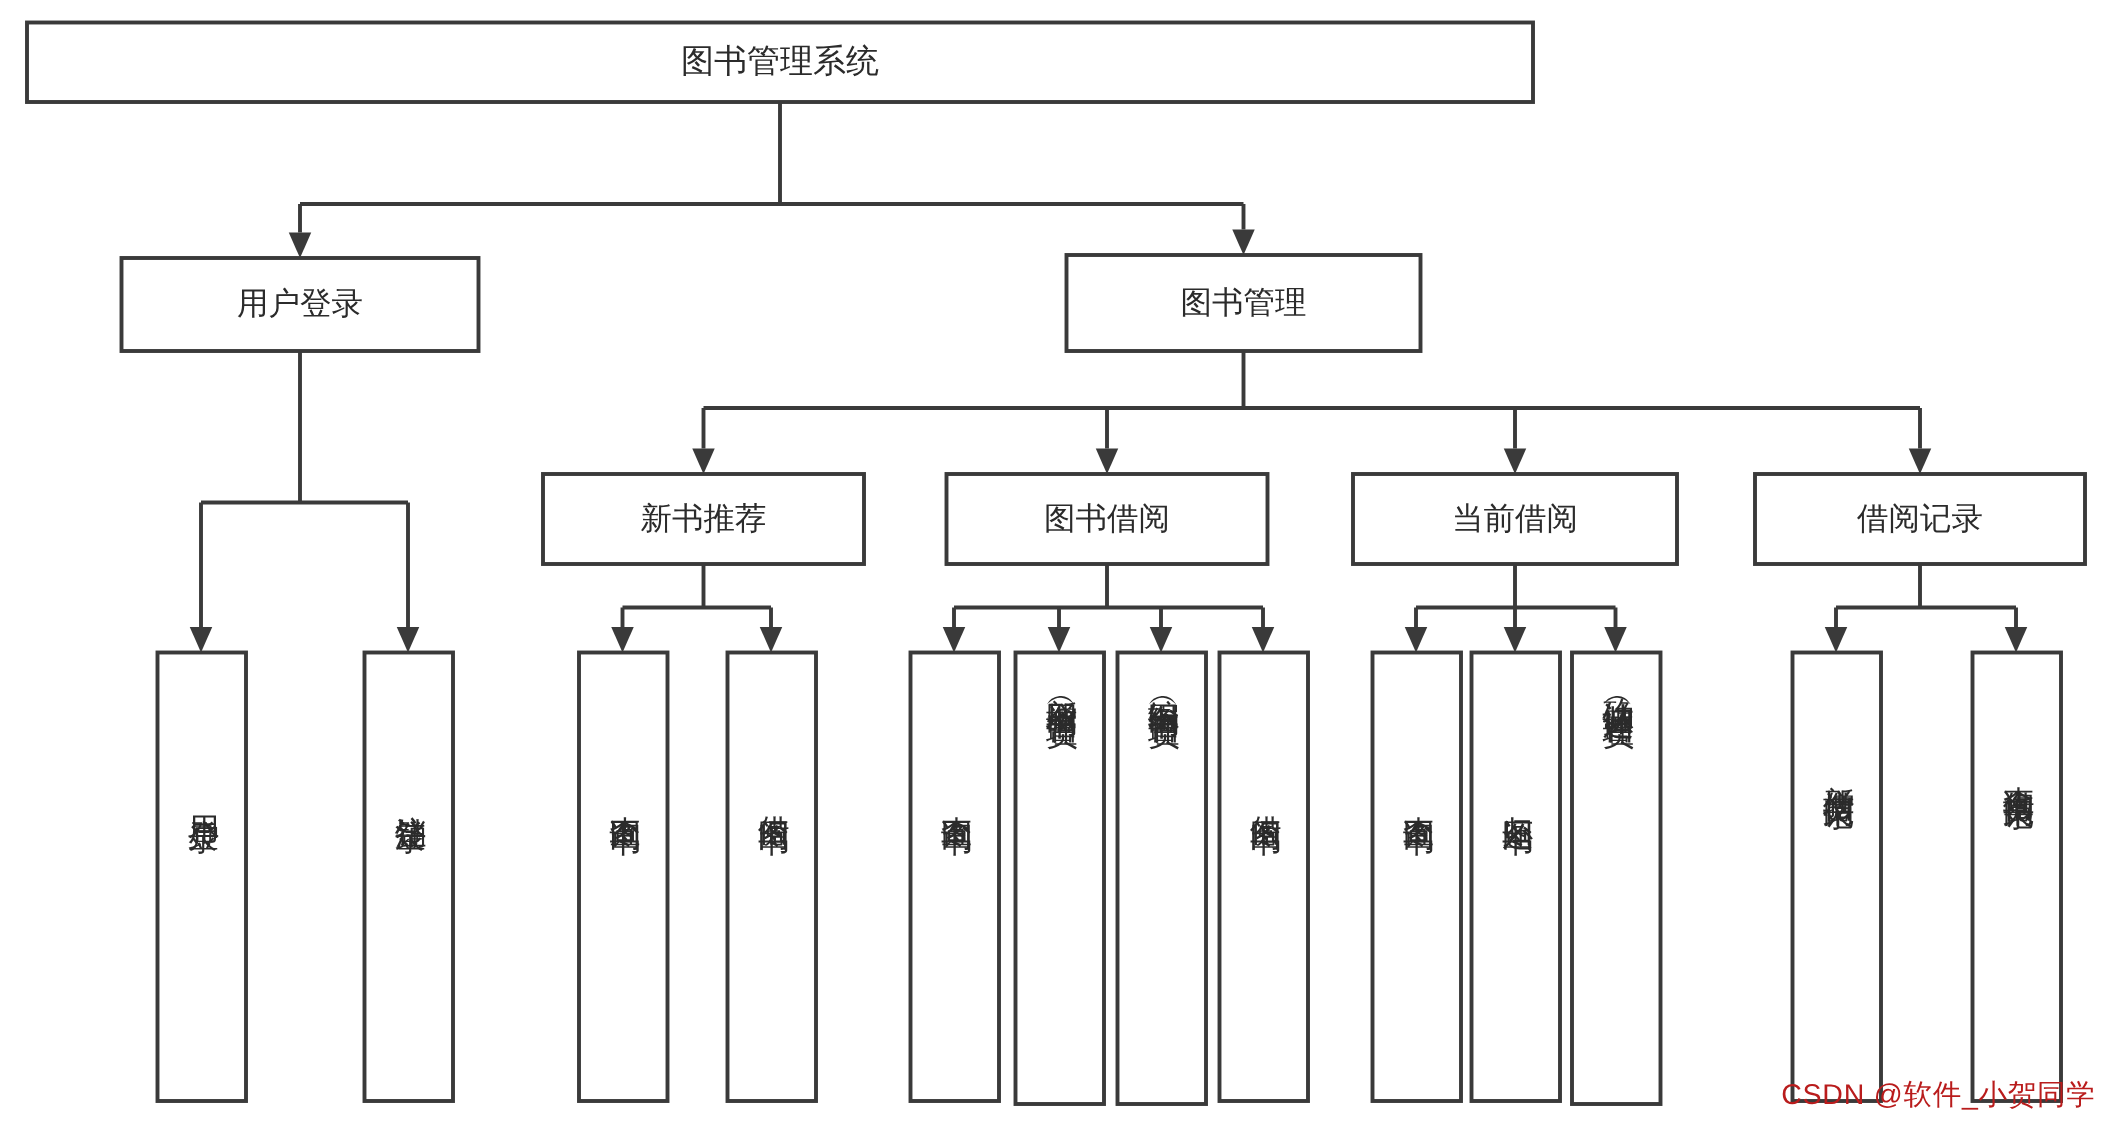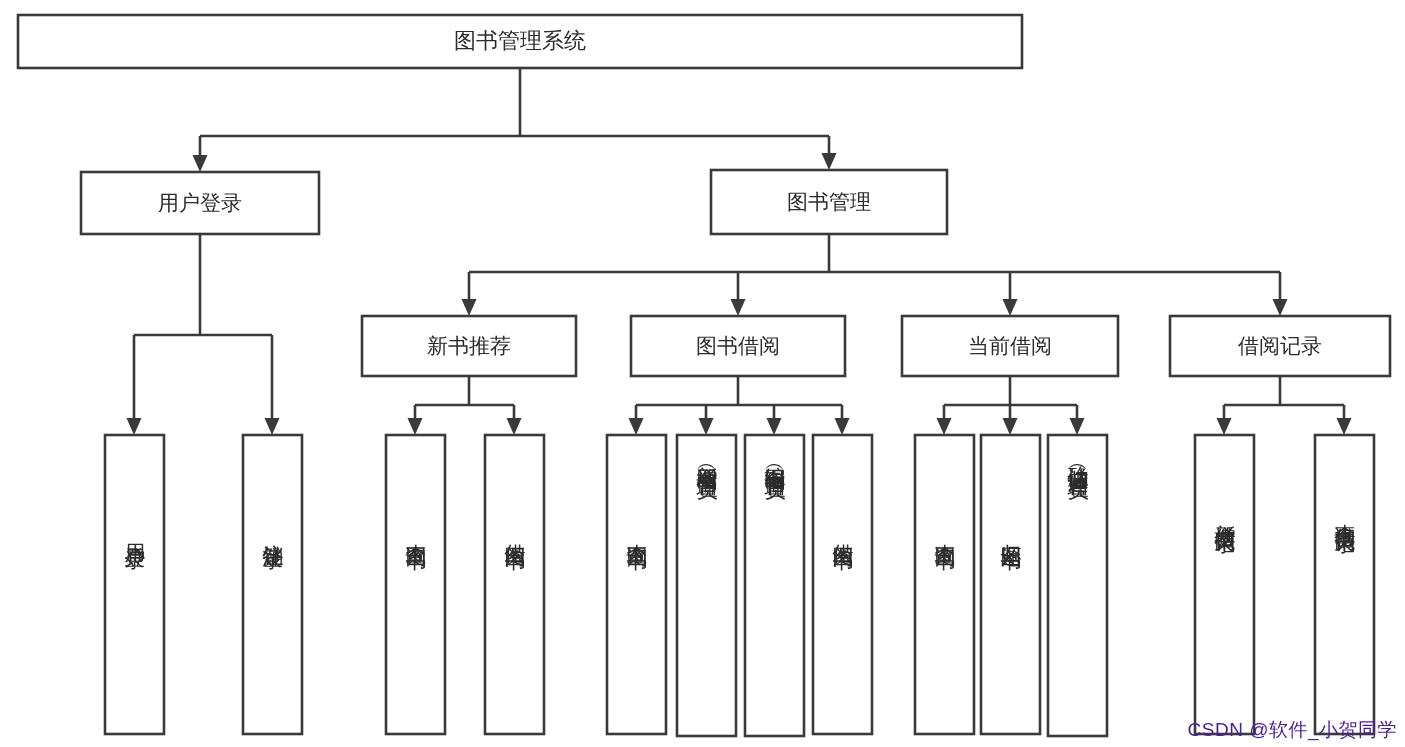--- a/index.html
+++ b/index.html
@@ -69,21 +69,21 @@
     letter-spacing: 2px;
     text-align: left;
     white-space: nowrap;
   }
   .watermark {
     position: absolute;
     right: 8px;
     bottom: 4px;
     font-family: "Liberation Sans", "DejaVu Sans", sans-serif;
     font-size: 19px;
-    color: #4c1d95;
+    color: #b91c1c;
     letter-spacing: 0.5px;
     user-select: none;
     white-space: nowrap;
   }
 </style>
 </head>
 <body>
 
 <div id="diagram-root">
 

